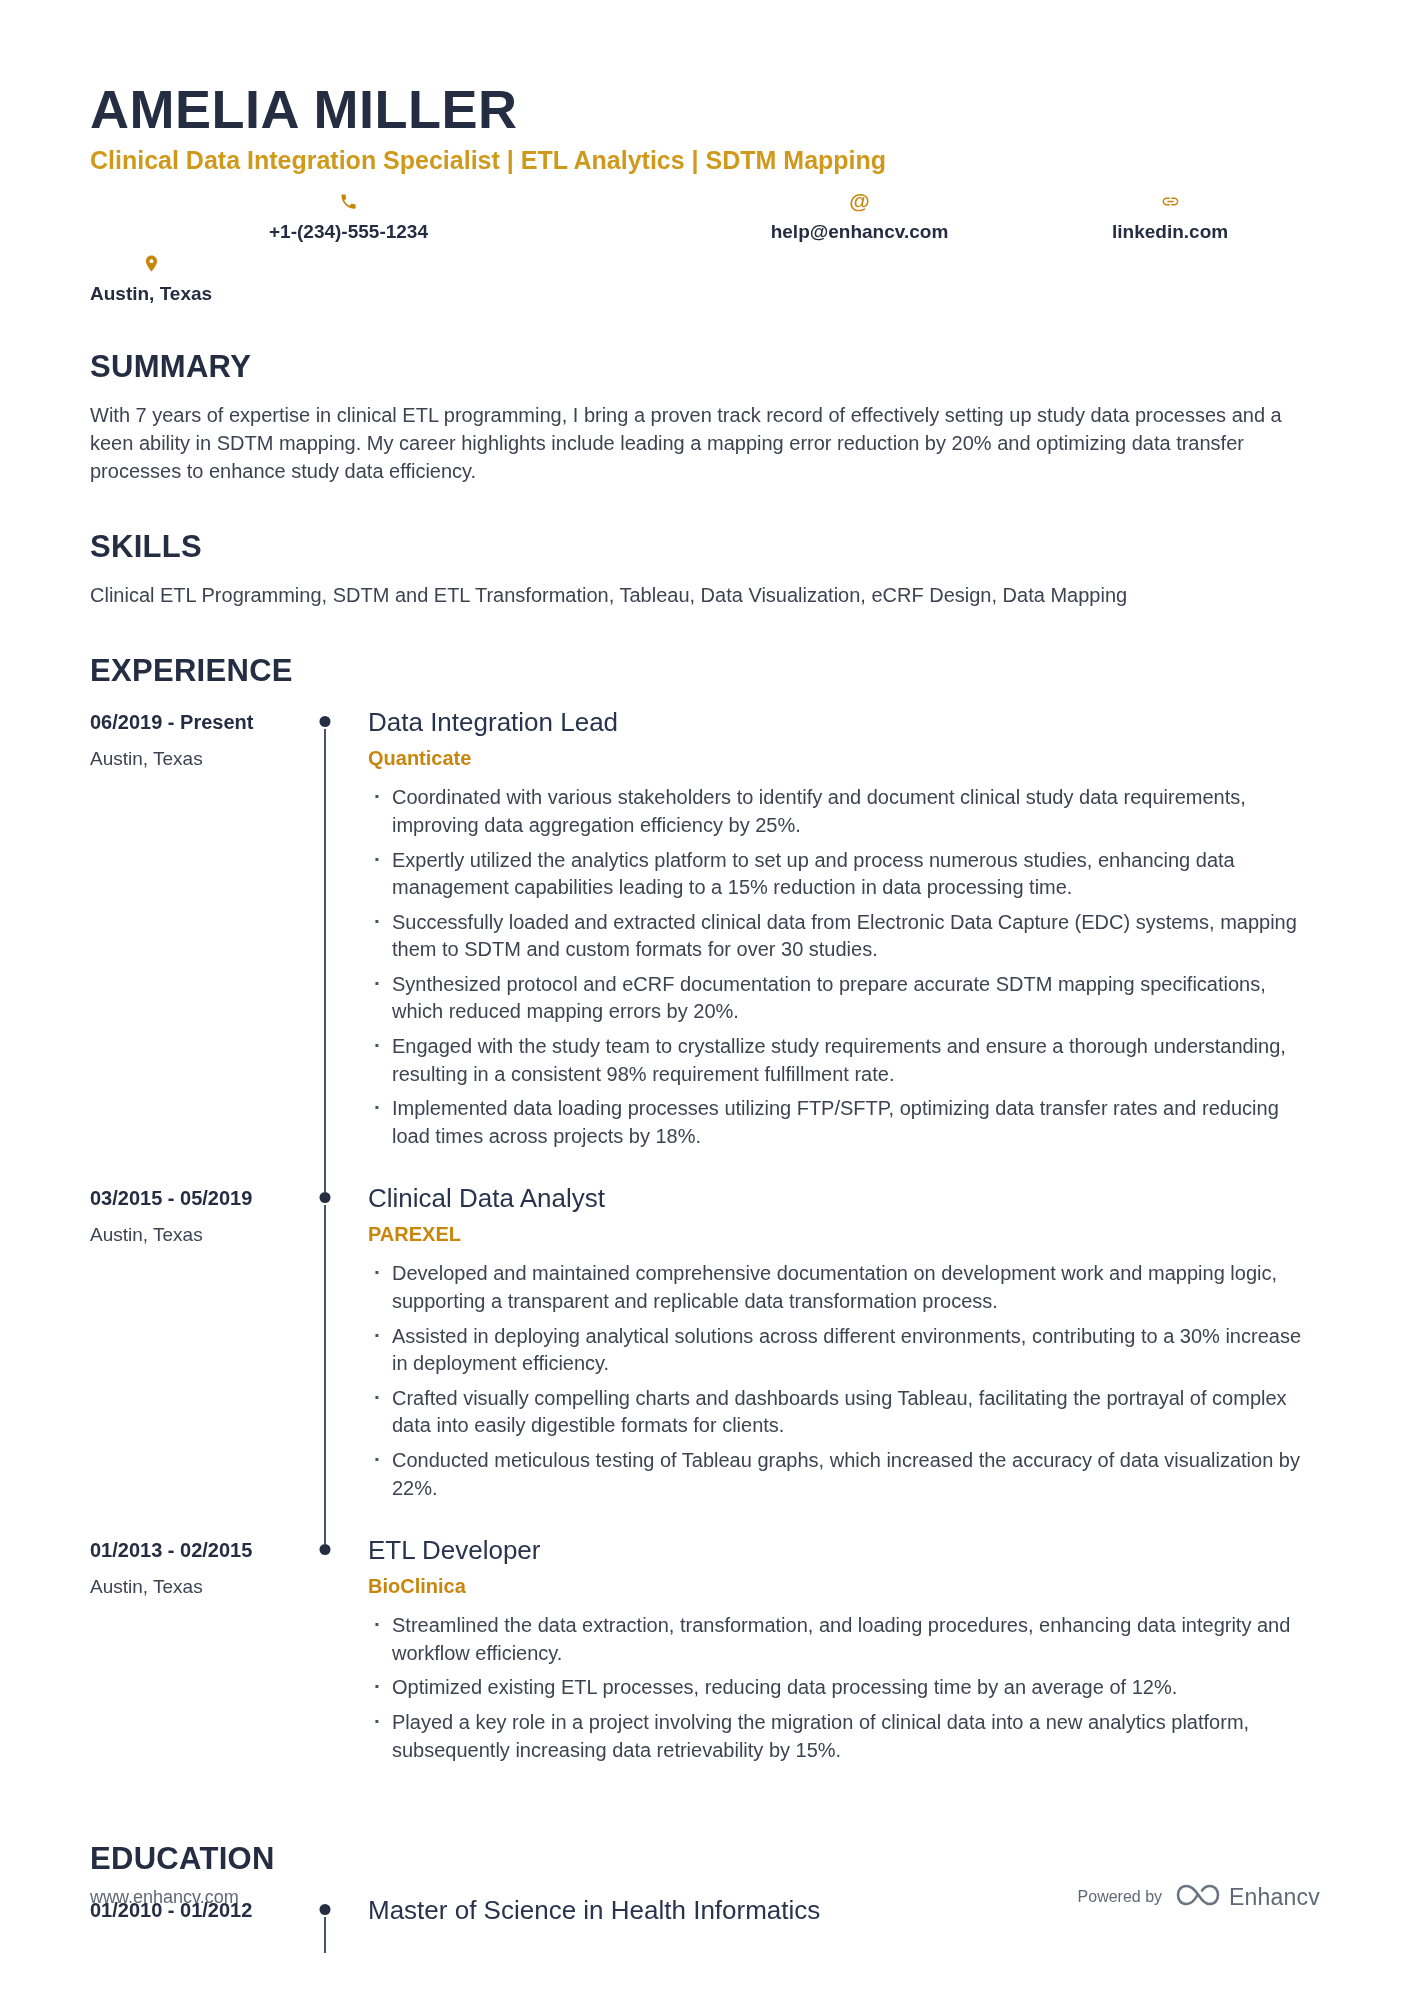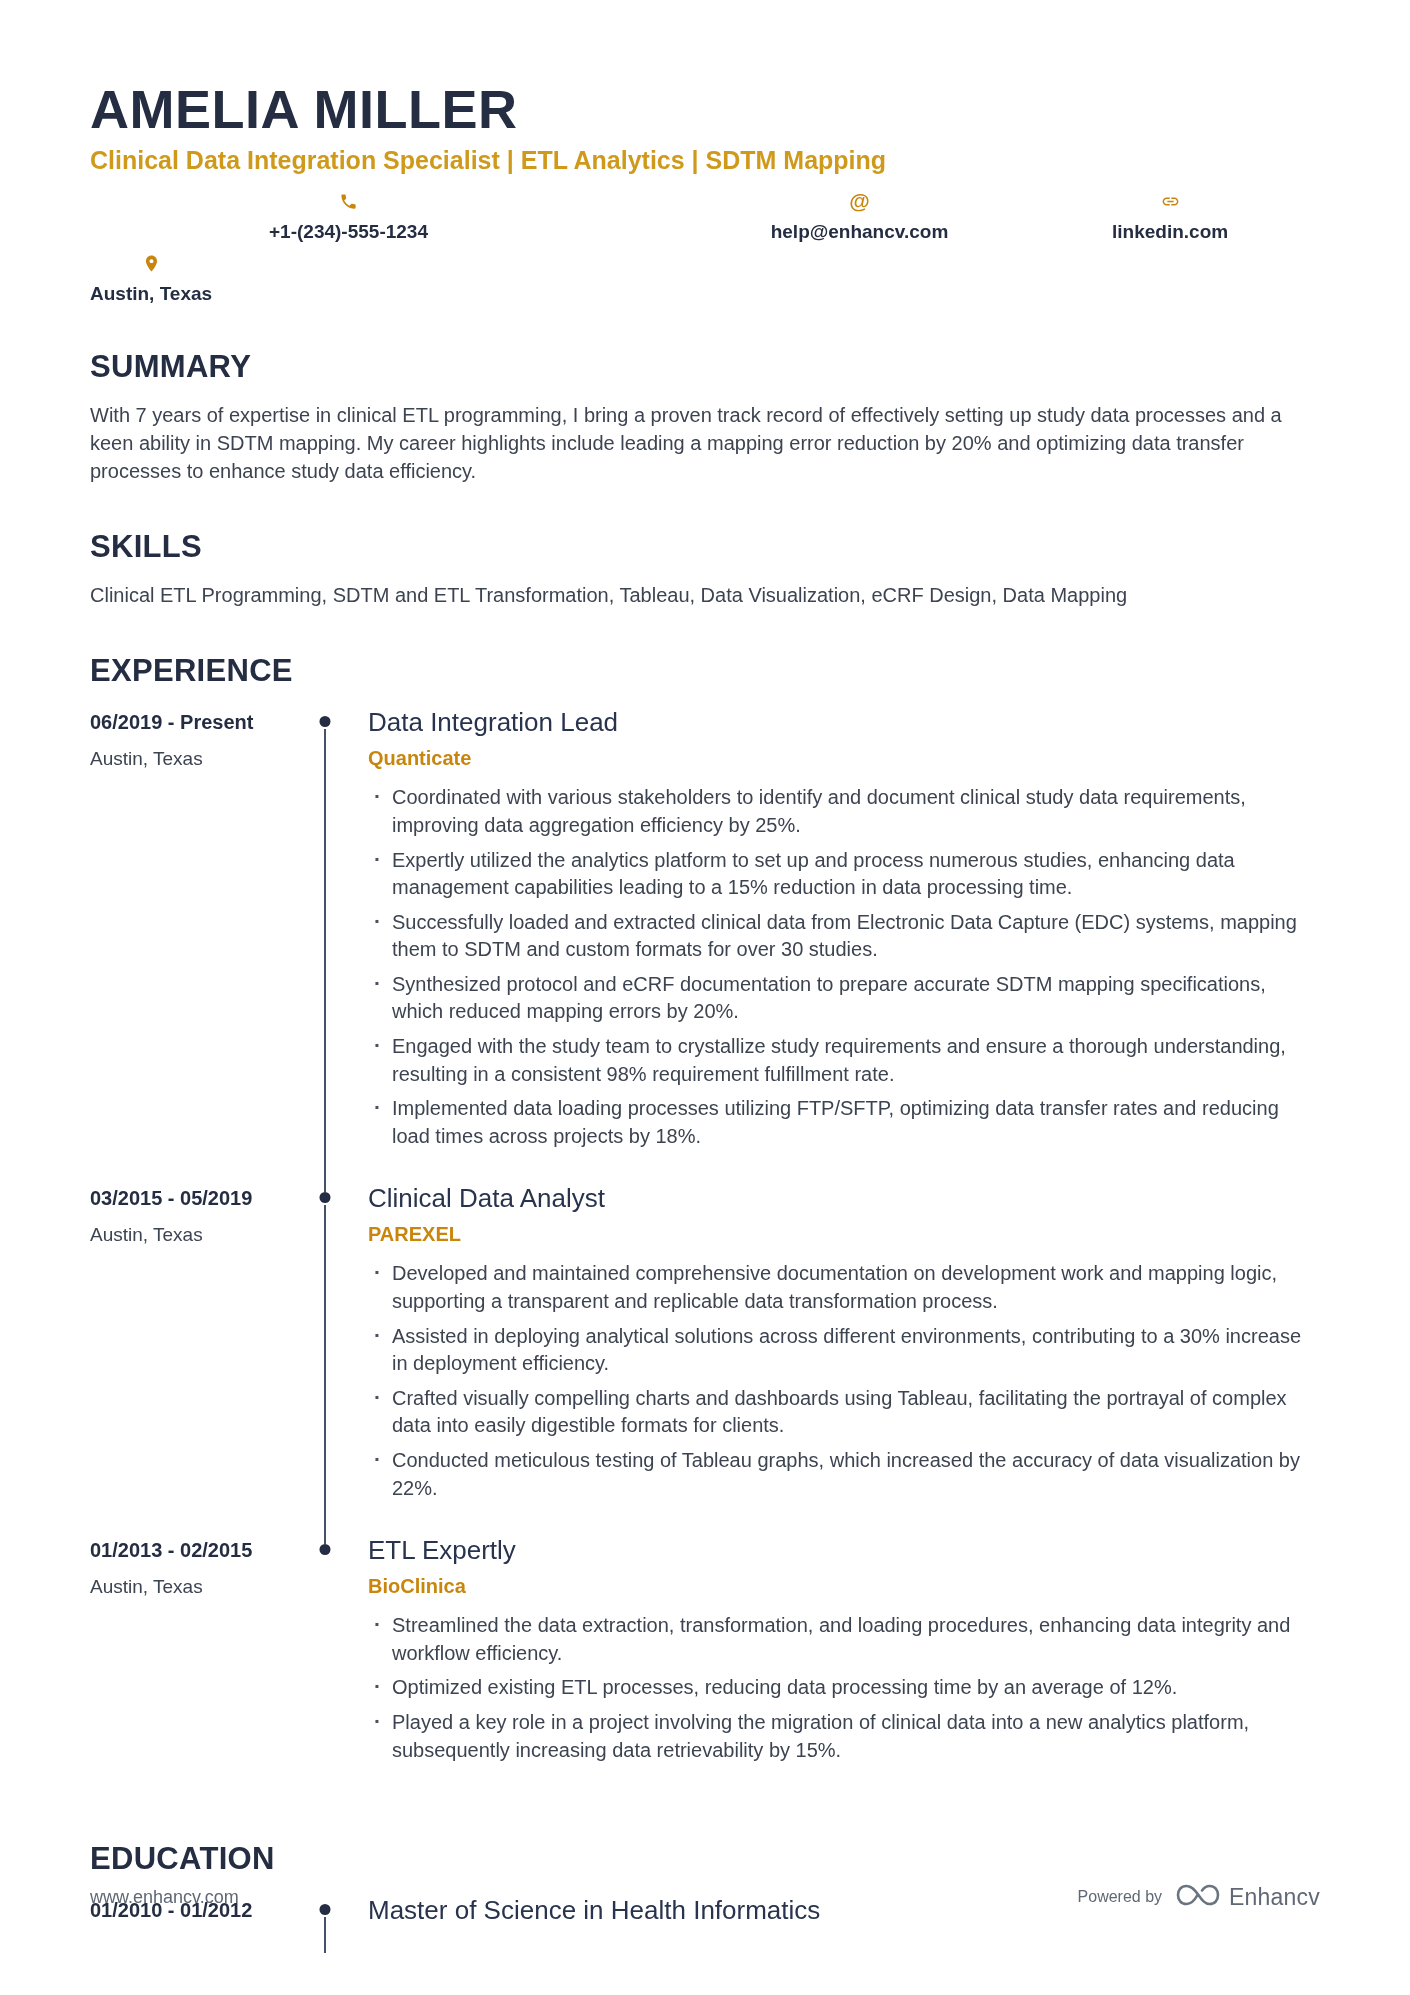--- a/index.html
+++ b/index.html
@@ -204,21 +204,21 @@
 
       <article class="entry">
         <div class="entry-meta">
           <div class="entry-dates">01/2013 - 02/2015</div>
           <div class="entry-location">Austin, Texas</div>
         </div>
         <div class="timeline">
           <span class="dot"></span>
         </div>
         <div class="entry-body">
-          <h3 class="job-title">ETL Expertly</h3>
+          <h3 class="job-title">ETL Developer</h3>
           <div class="company">BioClinica</div>
           <ul class="bullets">
             <li>Streamlined the data extraction, transformation, and loading procedures, enhancing data integrity and workflow efficiency.</li>
             <li>Optimized existing ETL processes, reducing data processing time by an average of 12%.</li>
             <li>Played a key role in a project involving the migration of clinical data into a new analytics platform, subsequently increasing data retrievability by 15%.</li>
           </ul>
         </div>
       </article>
 
     </div>

